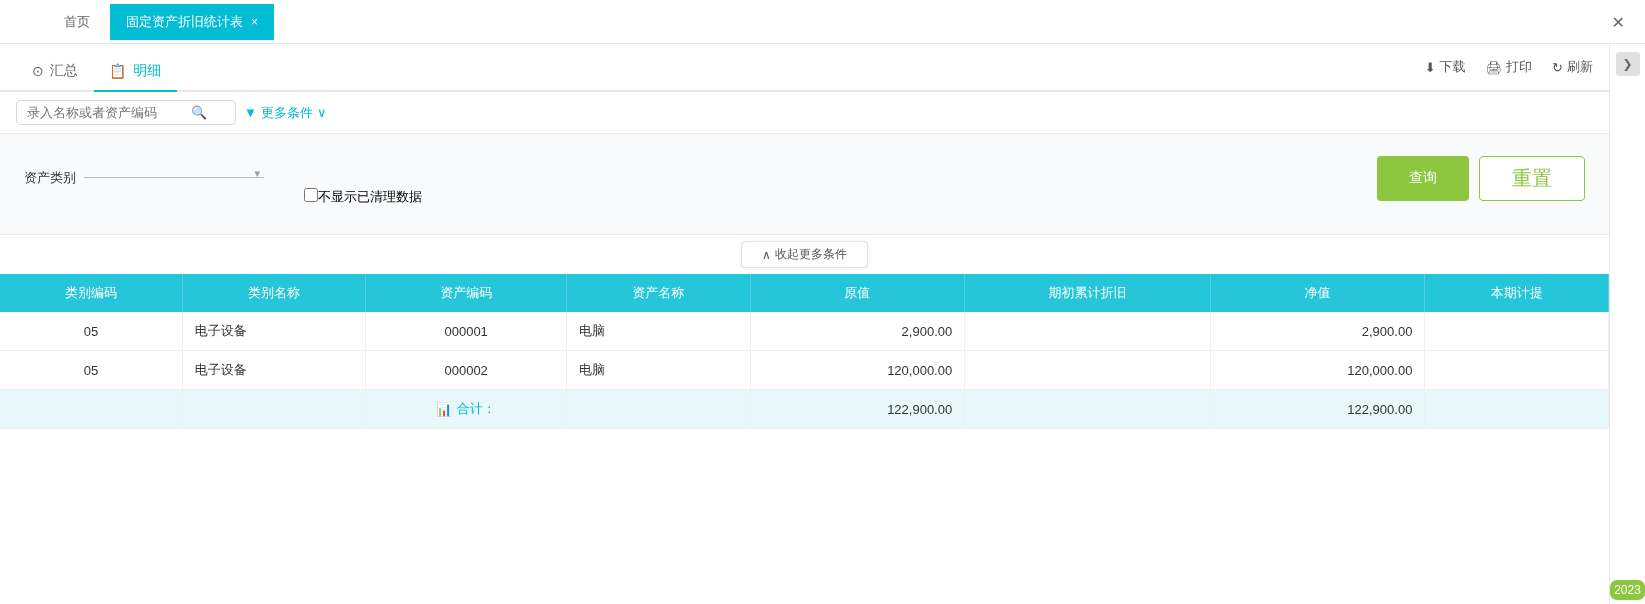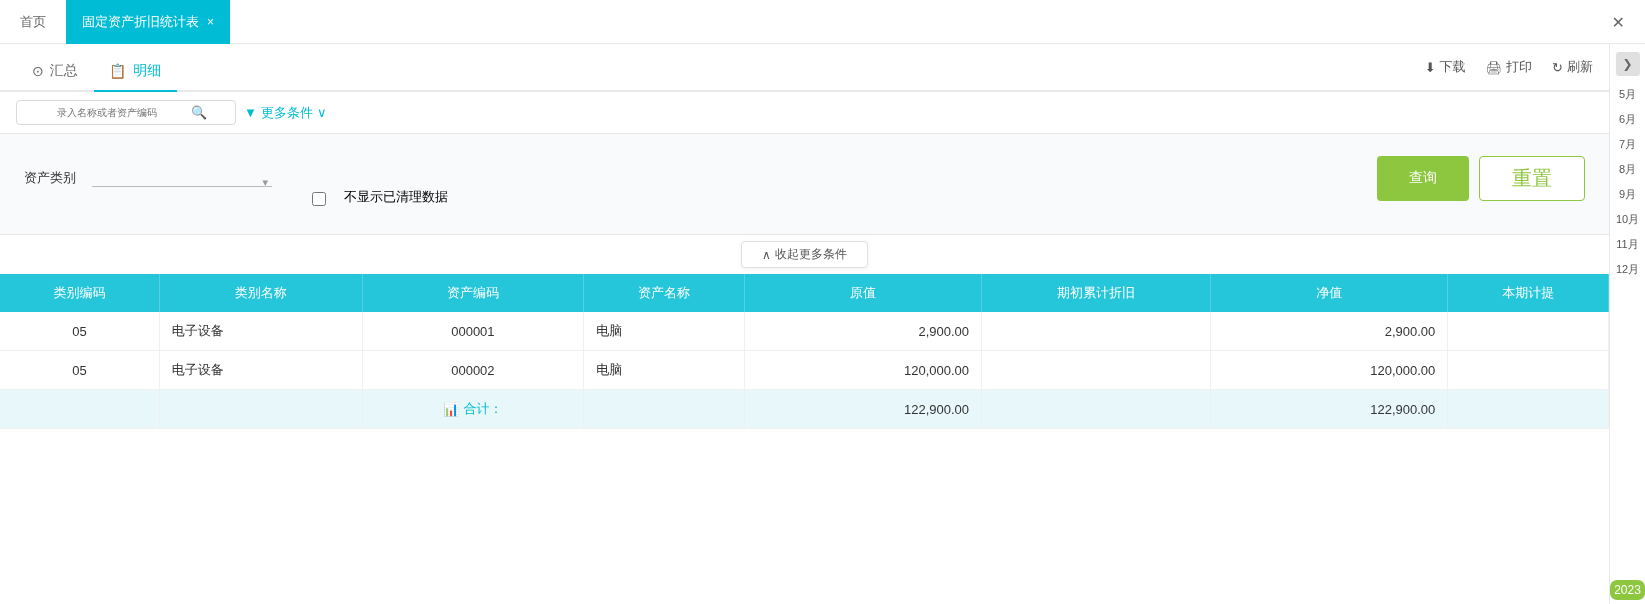--- a/index.html
+++ b/index.html
@@ -24,23 +24,24 @@
       position: relative;
     }
     .nav-home {
       padding: 0 20px;
       height: 44px;
       display: flex;
       align-items: center;
       color: #666;
       cursor: pointer;
       font-size: 13px;
+      margin-left: 44px;
     }
     .nav-tab {
-      height: 44px;
+      height: 36px;
       display: flex;
       align-items: center;
       padding: 0 16px;
       background: #00bcd4;
       color: #fff;
       cursor: pointer;
       font-size: 13px;
       position: relative;
     }
     .nav-tab .close-btn {
@@ -132,25 +133,24 @@
       align-items: center;
       border: 1px solid #d9d9d9;
       border-radius: 4px;
       padding: 4px 10px;
       width: 220px;
       background: #fff;
     }
     .search-input-wrap input {
       border: none;
       outline: none;
-      font-size: 10px;
+      font-size: 13px;
       color: #999;
       width: 160px;
       background: transparent;
-      text-align: center;
     }
     .search-icon {
       color: #999;
       margin-left: 4px;
     }
     .more-conditions {
       display: flex;
       align-items: center;
       gap: 4px;
       color: #00bcd4;
@@ -165,22 +165,22 @@
       border-bottom: 1px solid #e8e8e8;
     }
     .filter-row {
       display: flex;
       align-items: center;
       gap: 40px;
       margin-bottom: 12px;
     }
     .filter-item {
       display: flex;
-      align-items: flex-end;
-      gap: 16px;
+      align-items: flex-start;
+      gap: 8px;
     }
     .filter-label {
       color: #333;
       font-size: 13px;
       white-space: nowrap;
     }
     .filter-select-box {
       width: 180px;
       border-bottom: 1px solid #bbb;
       padding: 4px 24px 4px 0;
@@ -193,22 +193,22 @@
       content: "▾";
       position: absolute;
       right: 4px;
       top: 50%;
       transform: translateY(-50%);
       color: #999;
       font-size: 11px;
     }
     .checkbox-item {
       display: flex;
-      align-items: flex-end;
-      gap: 18px;
+      align-items: flex-start;
+      gap: 0;
       cursor: pointer;
       margin-top: 38px;
     }
     .checkbox-item input[type="checkbox"] {
       width: 14px;
       height: 14px;
     }
     .btn-query {
       background: #8dc63f;
       color: #fff;
@@ -261,21 +261,21 @@
     }
     table {
       width: 100%;
       border-collapse: collapse;
     }
     thead tr {
       background: #26c6da;
       color: #fff;
     }
     thead th {
-      padding: 10px 4px;
+      padding: 10px 12px;
       font-weight: 500;
       font-size: 13px;
       text-align: center;
       border-right: 1px solid rgba(255,255,255,0.2);
       white-space: nowrap;
     }
     tbody tr {
       background: #fff;
       border-bottom: 1px solid #f0f0f0;
     }
@@ -477,26 +477,16 @@
   <td class="number"></td>
 </tr>
           </tbody>
       </table>
     </div>
 
   </div>
 
   <div class="right-sidebar">
     <div class="sidebar-arrow">❯</div>
-    <div id="sidebar-months">
-        <div class="sidebar-month">5月</div>
-        <div class="sidebar-month">6月</div>
-        <div class="sidebar-month">7月</div>
-        <div class="sidebar-month">8月</div>
-        <div class="sidebar-month">9月</div>
-        <div class="sidebar-month">10月</div>
-        <div class="sidebar-month">11月</div>
-        <div class="sidebar-month">12月</div>
-      </div>
     <div class="sidebar-year-badge">2023</div>
   </div>
 
 </div>
 
 </body></html>

